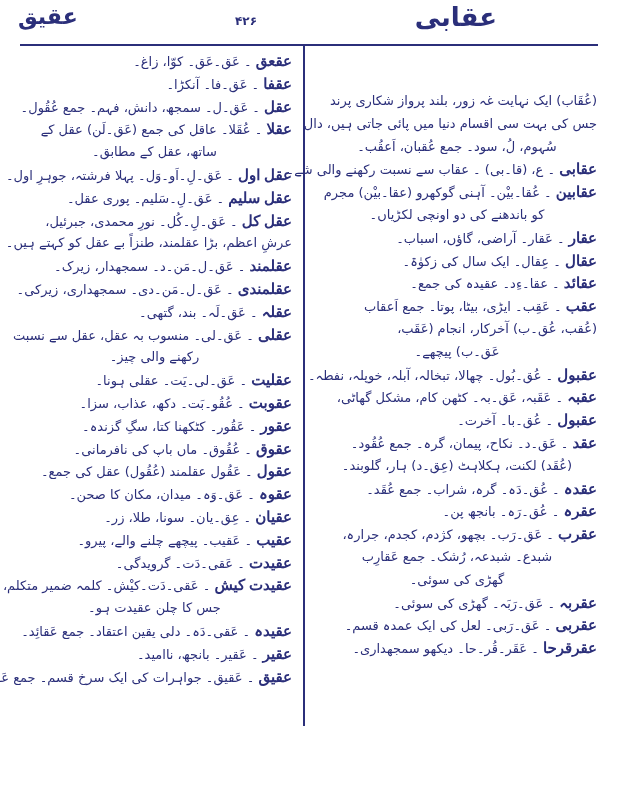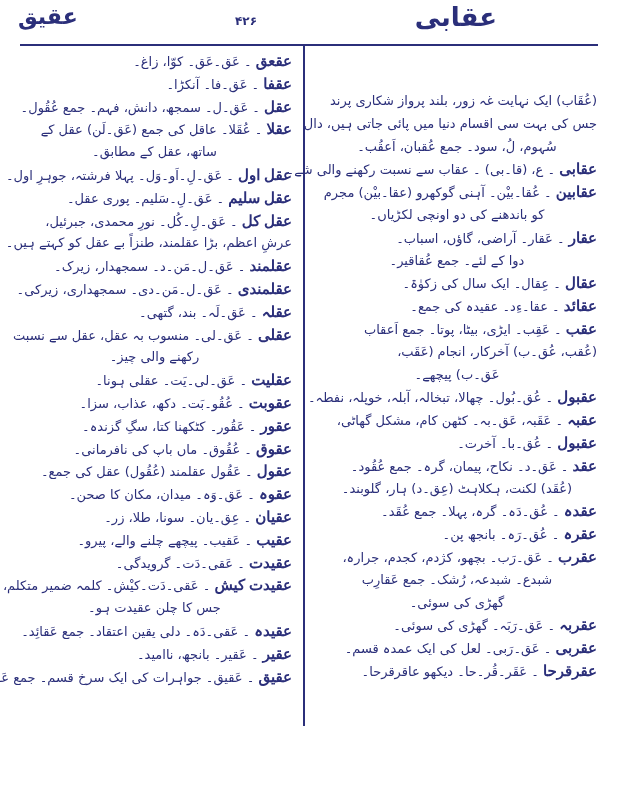--- a/index.html
+++ b/index.html
@@ -31,39 +31,38 @@
   <div class="divider"></div>
 
   <div class="col right" id="col-right">
       <div class="line"><span>(عُقَاب) ایک نہایت غہ زور، بلند پرواز شکاری پرند</span></div>
       <div class="line"><span>جس کی بہت سی اقسام دنیا میں پائی جاتی ہیں، دال</span></div>
       <div class="line center"><span>سُہوم، لُ، سود۔ جمع عُقبان، اَعقُب۔</span></div>
       <div class="line"><span class="hw">عقابی</span><span> ۔ ع، (قا۔بی) ۔ عقاب سے نسبت رکھنے والی شے۔</span></div>
       <div class="line"><span class="hw">عقابین</span><span> ۔ عُقا۔بیْن۔ آہنی گوکھرو (عقا۔بیْن) مجرم</span></div>
       <div class="line center"><span>کو باندھنے کی دو اونچی لکڑیاں۔</span></div>
       <div class="line"><span class="hw">عقار</span><span> ۔ عَقار۔ آراضی، گاؤں، اسباب۔</span></div>
-      <div class="line center"><span>دوا کے لئے۔ جمع عُقاقیر۔</span></div>
       <div class="line"><span class="hw">عقال</span><span> ۔ عِقال۔ ایک سال کی زکوٰۃ۔</span></div>
       <div class="line"><span class="hw">عقائد</span><span> ۔ عقا۔ءِد۔ عقیدہ کی جمع۔</span></div>
       <div class="line"><span class="hw">عقب</span><span> ۔ عَقِب۔ ایڑی، بیٹا، پوتا۔ جمع اَعقاب</span></div>
       <div class="line"><span>(عُقب، عُق۔ب) آخرکار، انجام (عَقَب،</span></div>
       <div class="line center"><span>عَق۔ب) پیچھے۔</span></div>
       <div class="line"><span class="hw">عقبول</span><span> ۔ عُق۔بُول۔ چھالا، تبخالہ، آبلہ، خوپلہ، نفطہ۔</span></div>
       <div class="line"><span class="hw">عقبہ</span><span> ۔ عَقَبہ، عَق۔بہ۔ کٹھن کام، مشکل گھاٹی،</span></div>
       <div class="line"><span class="hw">عقبول</span><span> ۔ عُق۔با۔ آخرت۔</span></div>
       <div class="line"><span class="hw">عقد</span><span> ۔ عَق۔د۔ نکاح، پیمان، گرہ۔ جمع عُقُود۔</span></div>
       <div class="line center"><span>(عُقَد) لکنت، ہکلاہٹ (عِق۔د) ہار، گلوبند۔</span></div>
-      <div class="line"><span class="hw">عقدہ</span><span> ۔ عُق۔دَہ۔ گرہ، پہلا۔ جمع عُقَد۔</span></div>
+      <div class="line"><span class="hw">عقدہ</span><span> ۔ عُق۔دَہ۔ گرہ، شراب۔ جمع عُقَد۔</span></div>
       <div class="line"><span class="hw">عقرہ</span><span> ۔ عُق۔رَہ۔ بانجھ پن۔</span></div>
       <div class="line"><span class="hw">عقرب</span><span> ۔ عَق۔رَب۔ بچھو، کژدم، کجدم، جرارہ،</span></div>
       <div class="line center"><span>شبدع۔ شبدعہ، رُشک۔ جمع عَقارِب</span></div>
       <div class="line center"><span>گھڑی کی سوئی۔</span></div>
       <div class="line"><span class="hw">عقربہ</span><span> ۔ عَق۔رَبَہ۔ گھڑی کی سوئی۔</span></div>
       <div class="line"><span class="hw">عقربی</span><span> ۔ عَق۔رَبی۔ لعل کی ایک عمدہ قسم۔</span></div>
-      <div class="line"><span class="hw">عقرقرحا</span><span> ۔ عَقَر۔قُر۔حا۔ دیکھو عاقرقرحا۔</span></div>
+      <div class="line"><span class="hw">عقرقرحا</span><span> ۔ عَقَر۔قُر۔حا۔ دیکھو سمجھداری۔</span></div>
     </div>
   <div class="col left" id="col-left">
       <div class="line"><span class="hw">عقعق</span><span> ۔ عَق۔عَق۔ کوّا، زاغ۔</span></div>
       <div class="line"><span class="hw">عقفا</span><span> ۔ عَق۔فا۔ آنکڑا۔</span></div>
       <div class="line"><span class="hw">عقل</span><span> ۔ عَق۔ل۔ سمجھ، دانش، فہم۔ جمع عُقُول۔</span></div>
       <div class="line"><span class="hw">عقلا</span><span> ۔ عُقَلا۔ عاقل کی جمع (عَق۔لَن) عقل کے</span></div>
       <div class="line center"><span>ساتھ، عقل کے مطابق۔</span></div>
       <div class="line"><span class="hw">عقل اول</span><span> ۔ عَق۔لِ۔اَو۔وَل۔ پہلا فرشتہ، جوہرِ اول۔</span></div>
       <div class="line"><span class="hw">عقل سلیم</span><span> ۔ عَق۔لِ۔سَلیم۔ پوری عقل۔</span></div>
       <div class="line"><span class="hw">عقل کل</span><span> ۔ عَق۔لِ۔کُل۔ نورِ محمدی، جبرئیل،</span></div>

